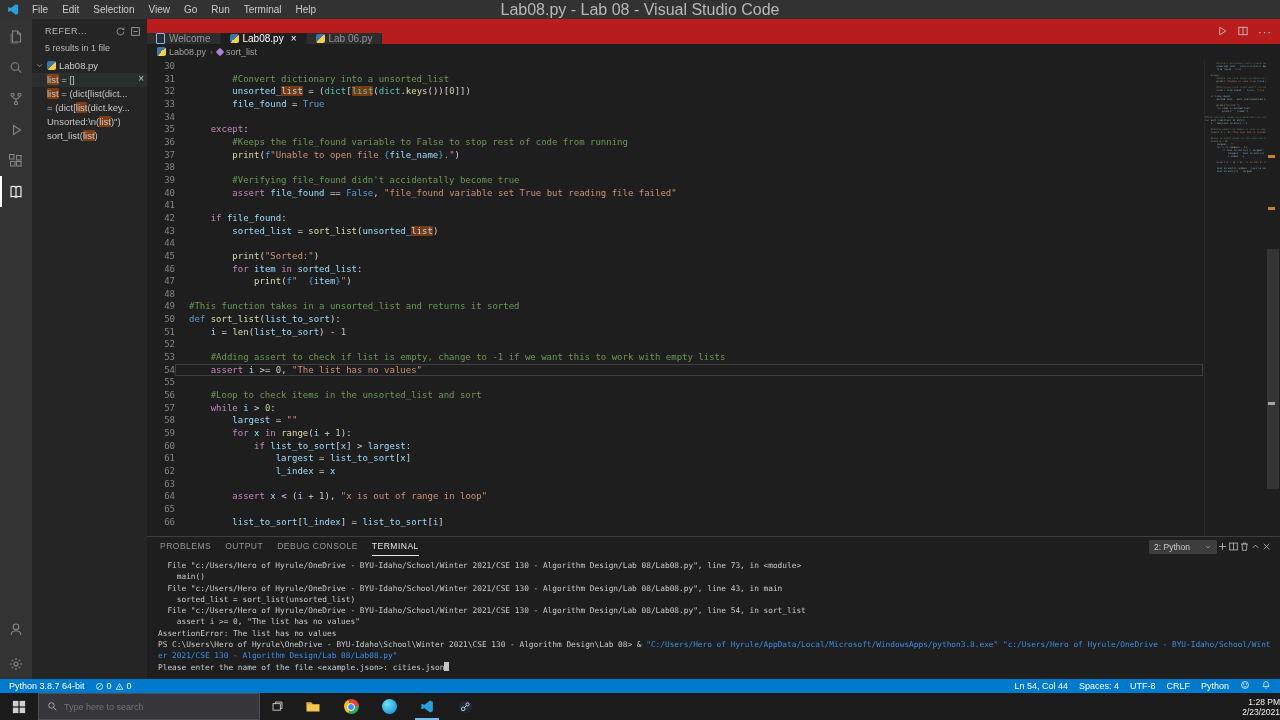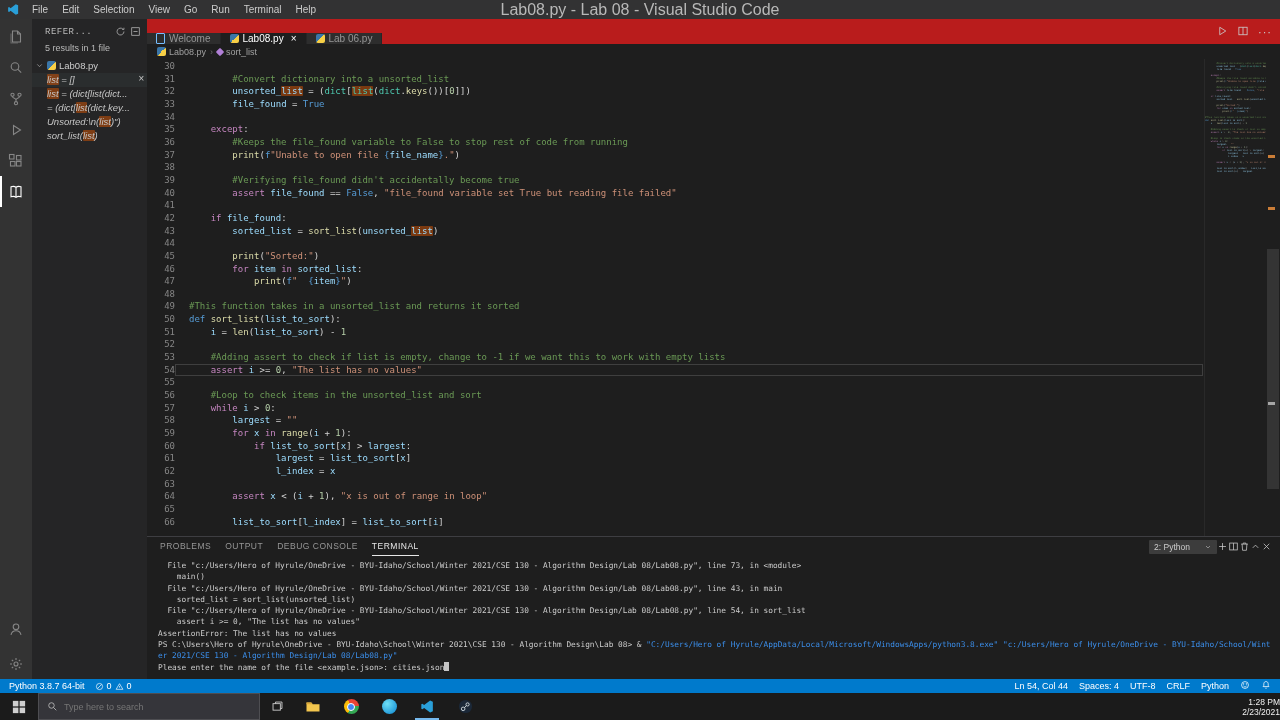--- a/index.html
+++ b/index.html
@@ -16,32 +16,32 @@
   
   .main { display:flex; flex:0 0 660px; height:660px; }
 
   .activitybar { width:32px; background:#333333; display:flex; flex-direction:column; align-items:stretch; padding-top:2px; }
   .ab-item { height:31px; display:flex; align-items:center; justify-content:center; color:#868686; }
   .ab-item.active { color:#ffffff; box-shadow:inset 2px 0 0 #ffffff; }
   .ab-item svg { stroke:currentColor; fill:none; stroke-width:1.1; }
   .ab-bottom { margin-top:auto; margin-bottom:4px; }
 
   .sidebar { width:115px; background:#252526; color:#cccccc; overflow:hidden; display:flex; flex-direction:column; }
-  .sb-header { display:flex; align-items:flex-end; padding:7px 6px 4px 13px;font-family:Liberation Mono, monospace; }
+  .sb-header { display:flex; align-items:flex-start; padding:7px 6px 4px 13px; }
   .sb-title { flex:1; font-size:9px; letter-spacing:.5px; color:#bbbbbb; white-space:nowrap; overflow:hidden; }
   .sb-hicon { color:#b9b9b9; margin-left:4px; display:flex; }
   .sb-hicon svg { stroke:currentColor; fill:none; stroke-width:1.1; }
   .sb-summary { padding:2px 4px 5px 13px; font-size:9px; color:#b9b9b9; white-space:nowrap; }
   .file-row { display:flex; align-items:center; gap:3px; height:15px; padding-left:3px; font-size:9.5px; color:#cccccc; }
   .chev { color:#b0b0b0; display:flex; }
   .chev svg { stroke:currentColor; fill:none; stroke-width:1.2; }
   .pyicon { width:9px; height:9px; border-radius:2px; flex:0 0 9px;
     background:linear-gradient(135deg,#3a76a8 0 50%,#f7cf46 50% 100%); }
   .result-row { position:relative; height:14px; line-height:14px; padding-left:15px; font-size:9.5px;
-    color:#c5c5c5; white-space:pre; overflow:hidden;font-style:italic; }
+    color:#c5c5c5; white-space:pre; overflow:hidden; }
   .result-row.sel { background:#2a2d2e; }
   .row-close { position:absolute; right:3px; top:-1px; color:#c5c5c5; font-size:10px; }
   .hl { background:rgba(234,92,0,.45); border-radius:1px; }
 
   .editorgroup { flex:1; display:flex; flex-direction:column; min-width:0; background:#1e1e1e; }
 
   .tabbar { height:25px; background:#b91c1c; display:flex; position:relative; flex:0 0 25px;align-items:flex-end; }
   .tab { display:flex; align-items:center; gap:4px; padding:0 9px; font-size:10px; background:#2d2d2d;
     color:#969696; border-right:1px solid #252526; white-space:nowrap; }
   .tab.active { background:#1e1e1e; color:#ffffff; }

